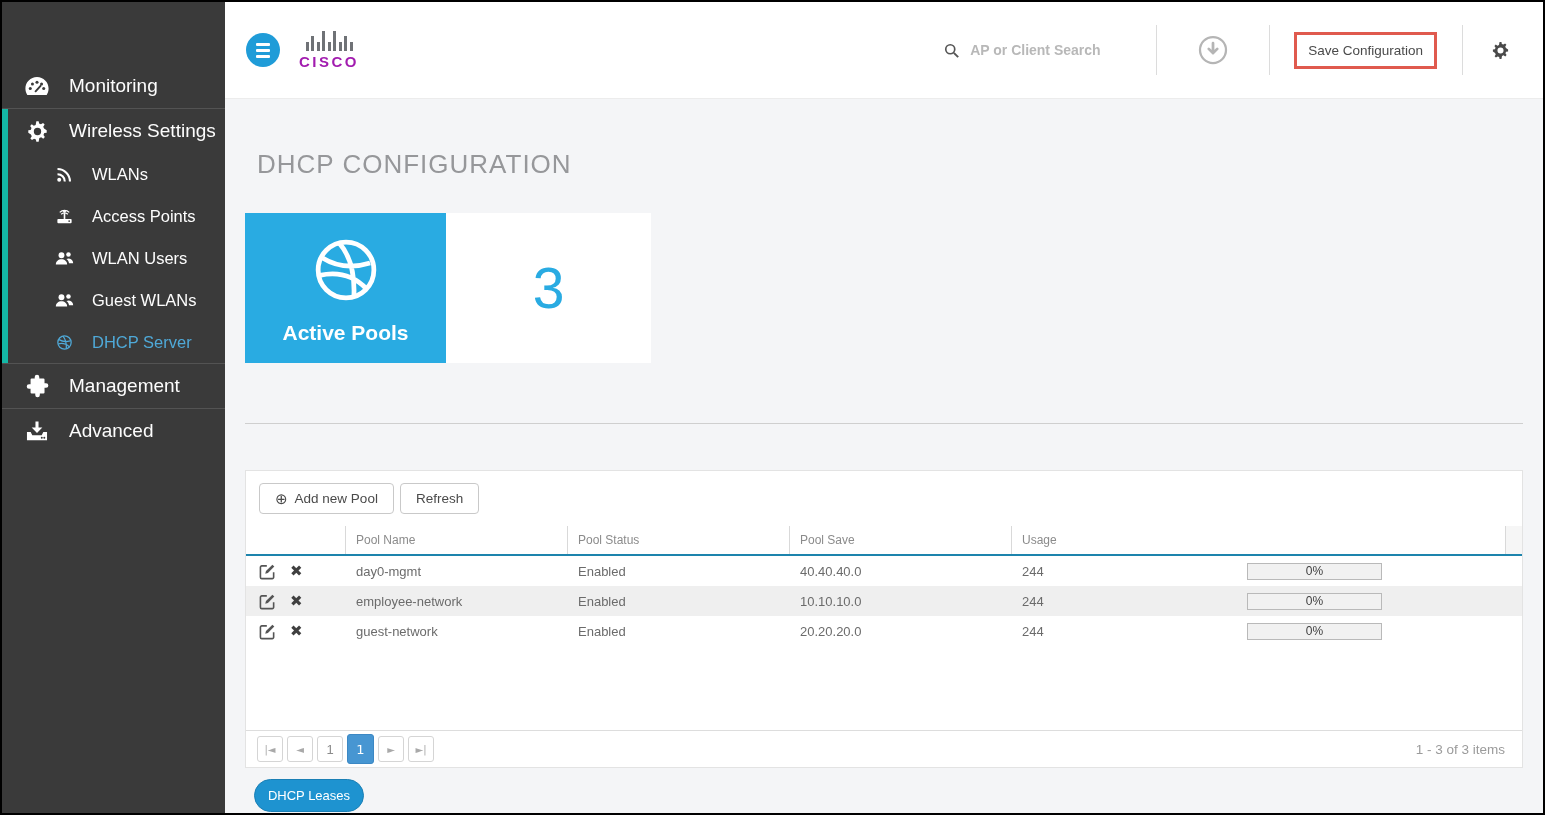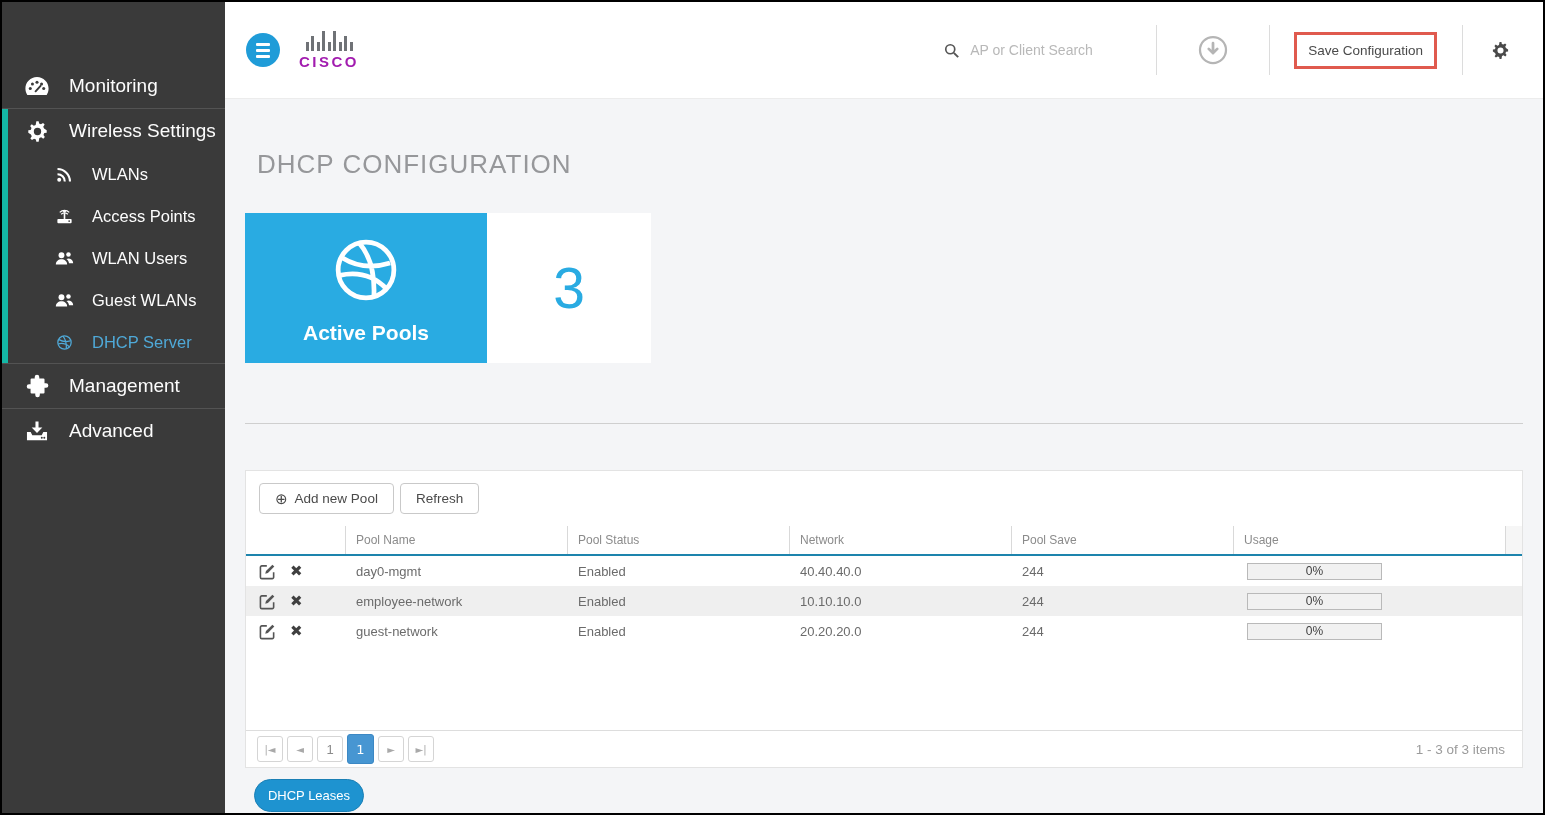--- a/index.html
+++ b/index.html
@@ -30,32 +30,32 @@
   .logo-bars { display:flex; align-items:flex-end; gap:2.5px; height:20px; }
   .logo-bars i { width:3px; background:#6f7276; display:block; }
   .logo-bars i:nth-child(1), .logo-bars i:nth-child(3), .logo-bars i:nth-child(5),
   .logo-bars i:nth-child(7), .logo-bars i:nth-child(9) { height:9px; }
   .logo-bars i:nth-child(2), .logo-bars i:nth-child(8) { height:15px; }
   .logo-bars i:nth-child(4), .logo-bars i:nth-child(6) { height:20px; }
   .brand-text { font-size:15px; font-weight:bold; color:#a21caf; letter-spacing:2.5px; margin-top:2px; }
   .app-title { margin-left:15px; font-size:19px; color:#8b8b8b; white-space:nowrap; }
   .top-spacer { flex:1; }
   .search-box { display:flex; align-items:center; gap:9px; margin-right:38px; }
-  .search-box input { border:none; outline:none; font-size:14px; color:#ef4444; width:150px; background:transparent; }
+  .search-box input { border:none; outline:none; font-size:14px; color:#ef4444; width:150px; background:transparent;font-weight:bold; }
   .search-box input::placeholder { color:#b8b8b8; }
   .v-div { width:1px; height:50px; background:#dcdcdc; flex-shrink:0; }
   .download-btn { margin:0 41px; background:none; border:none; padding:0; cursor:pointer; display:flex; }
   .save-wrap { margin:0 25px 0 24px; border:3px solid #e05a4e; background:#fff; padding:8px 11px; font-size:13.5px; color:#4a4a4a; cursor:pointer; white-space:nowrap; }
   .gear-btn { margin:0 15px 0 28px; background:none; border:none; padding:0; cursor:pointer; display:flex; }
 
   
   .page { flex:1; padding:38px 20px 0 20px; overflow:hidden; }
   .page-title { font-size:26px; font-weight:normal; color:#96979a; letter-spacing:1px; margin:12px; }
   .summary-card { margin-top:33px; width:406px; height:150px; display:flex; cursor:pointer; }
-  .card-left { width:242px; background:#29abe2; display:flex; flex-direction:column; align-items:center; justify-content:center; gap:13px; }
+  .card-left { width:201px; background:#29abe2; display:flex; flex-direction:column; align-items:center; justify-content:center; gap:13px; }
   .card-label { font-size:21px; font-weight:bold; color:#fff; }
   .card-right { flex:1; background:#fff; display:flex; align-items:center; justify-content:center; font-size:57px; color:#29abe2; }
   .section-hr { margin:60px 0 0 0; border:0; border-top:1px solid #cfcfcf; }
 
   
   .panel { margin-top:46px; height:298px; background:#fff; border:1px solid #e3e3e3; display:flex; flex-direction:column; }
   .toolbar { padding:12px 13px; display:flex; gap:6px; flex-shrink:0; }
   .btn { border:1px solid #c9c9c9; background:#fff; border-radius:4px; font-size:13.5px; color:#4a4a4a; padding:0 15px; height:31px; display:flex; align-items:center; gap:7px; cursor:pointer; }
   .btn .glyph { font-size:15px; color:#4a4a4a; }
 
@@ -291,21 +291,20 @@
           <button class="btn">
             <span>Refresh</span>
           </button>
         </div>
 
         <div class="grid">
           <div class="grid-head">
             <div class="gh-cell c-act"></div>
             <div class="gh-cell c-name">Pool Name</div>
             <div class="gh-cell c-status">Pool Status</div>
-            <div class="gh-cell c-net">Network</div>
             <div class="gh-cell c-size">Pool Save</div>
             <div class="gh-cell c-usage">Usage</div>
             <div class="gh-cell c-gutter"></div>
           </div>
 
           <div class="grid-row">
             <div class="actions-cell c-act">
               <button class="edit-btn">
                 <span style="display:flex">
                   <svg width="17" height="17" viewBox="0 0 18 18">

